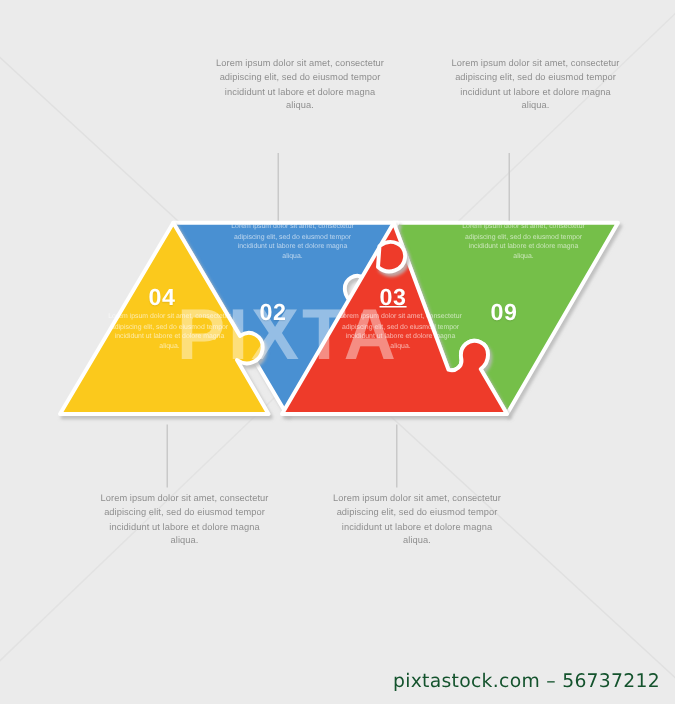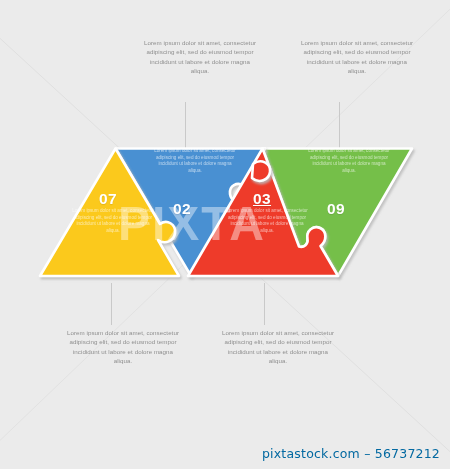--- a/index.html
+++ b/index.html
@@ -62,21 +62,21 @@
   }
   .t01{left:72px;top:208px;}
   .t02{left:154px;top:148px;}
   .t03{left:226px;top:208px;}
   .t04{left:308px;top:148px;}
 
   .footer{
     position:absolute;
     right:10px;bottom:8px;
     font-size:12.5px;
-    color:#0369a1;
+    color:#14532d;
     letter-spacing:.2px;
     font-family:"DejaVu Sans", sans-serif;
   }
   .wm-text{
     position:absolute;
     left:118px;top:196px;
     font-size:48px;
     font-weight:bold;
     letter-spacing:2px;
     color:rgba(255,255,255,.42);
@@ -135,21 +135,21 @@
     <g filter="url(#pshadow)">
       <path id="pc01" d="M115.5,148.5 L160,224
                          C167,219 176,224 175,233
                          C174,241 165,245 158,240
                          L179,276 L40,276 L115.5,148.5 Z" fill="#fbc91a" stroke="#ffffff" stroke-width="2.6" stroke-linejoin="round"></path>
     </g>
   </svg>
 
   <div class="wm-text">PIXTA</div>
 
-  <div class="num n01">07</div>
+  <div class="num n01">04</div>
   <div class="num n02">02</div>
   <div class="num n03">03</div>
   <div class="num n04">09</div>
 
   <div class="inner-text t01">Lorem ipsum dolor sit amet, consectetur adipiscing elit, sed do eiusmod tempor incididunt ut labore et dolore magna aliqua.</div>
   <div class="inner-text t02">Lorem ipsum dolor sit amet, consectetur adipiscing elit, sed do eiusmod tempor incididunt ut labore et dolore magna aliqua.</div>
   <div class="inner-text t03">Lorem ipsum dolor sit amet, consectetur adipiscing elit, sed do eiusmod tempor incididunt ut labore et dolore magna aliqua.</div>
   <div class="inner-text t04">Lorem ipsum dolor sit amet, consectetur adipiscing elit, sed do eiusmod tempor incididunt ut labore et dolore magna aliqua.</div>
 
   <div class="caption c1">Lorem ipsum dolor sit amet, consectetur adipiscing elit, sed do eiusmod tempor incididunt ut labore et dolore magna aliqua.</div>

